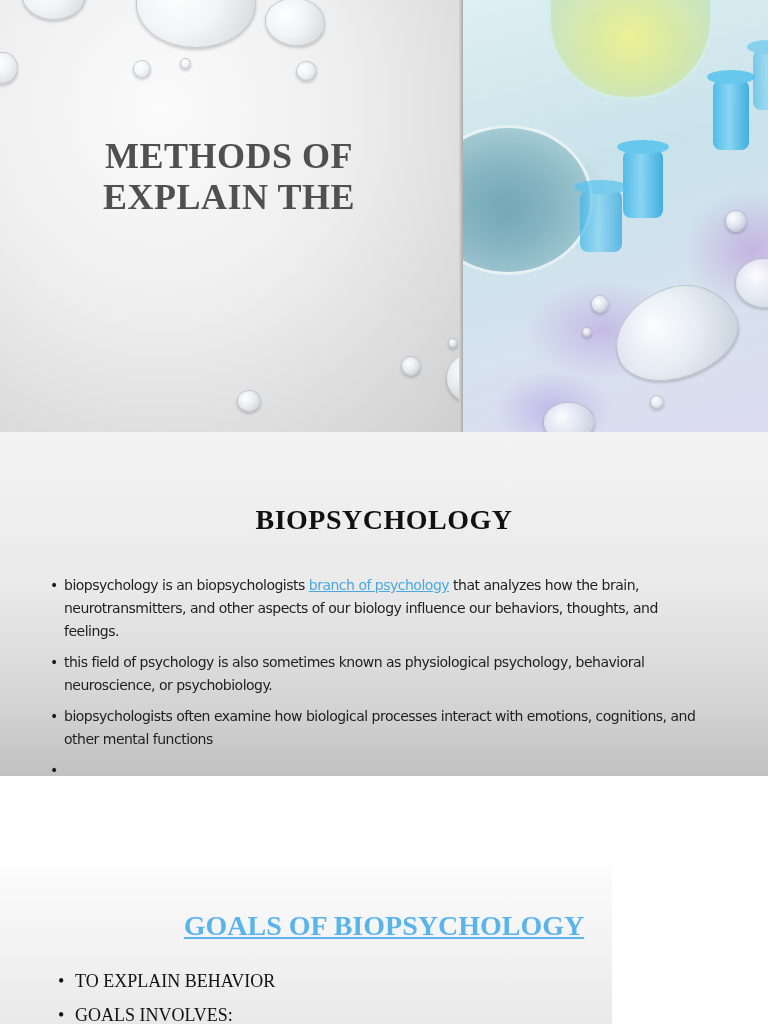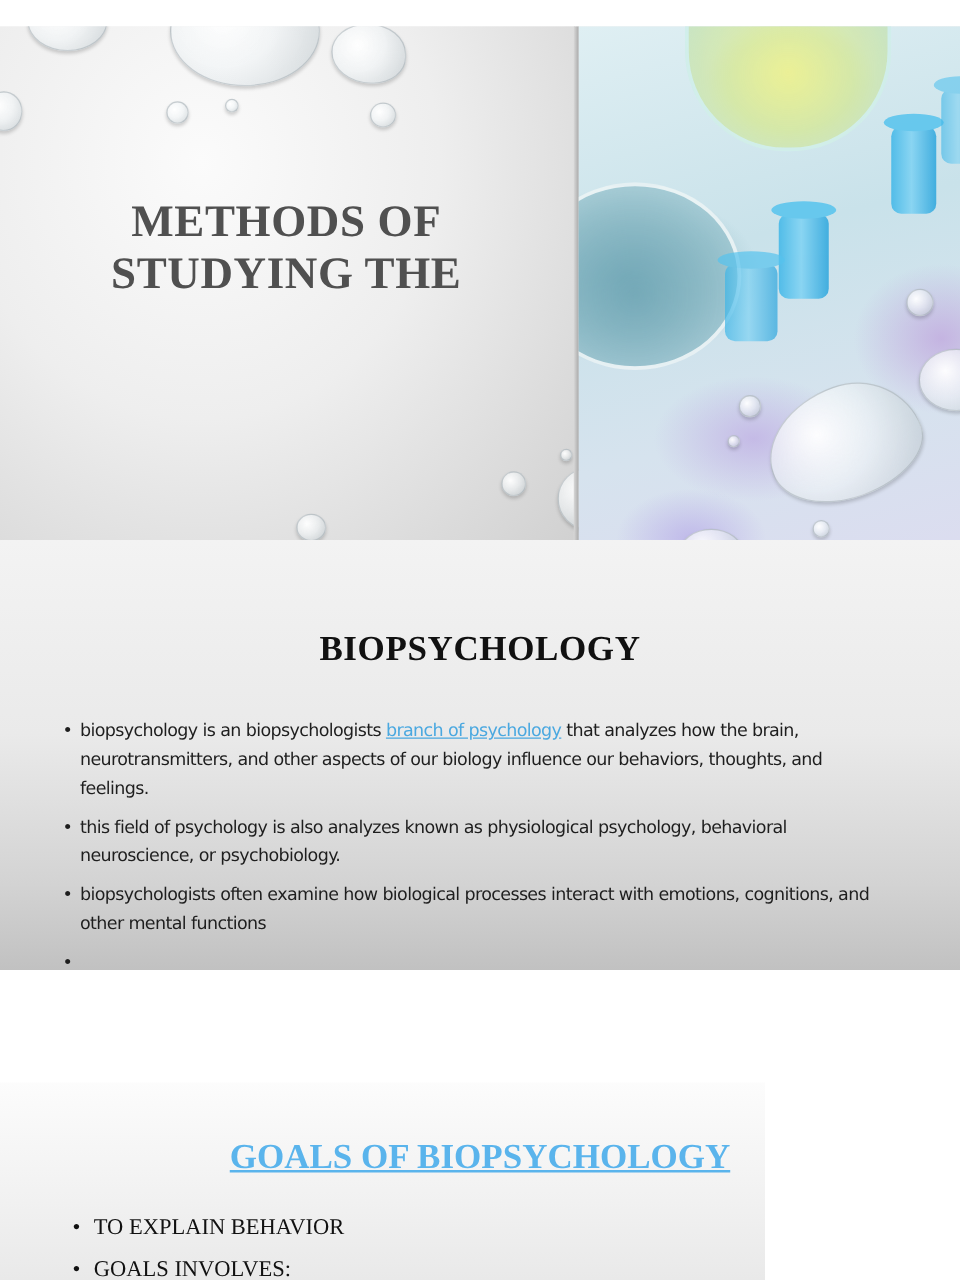--- a/index.html
+++ b/index.html
@@ -3,21 +3,20 @@
   <meta charset="utf-8">
   <style>
     * { margin: 0; padding: 0; box-sizing: border-box; }
     html, body { width: 768px; height: 1024px; overflow: hidden; background: #ffffff; }
     body { position: relative; font-family: "Liberation Sans", sans-serif; }
 
     
     .slide1 {
       position: absolute; left: 0; top: 0; width: 768px; height: 432px; overflow: hidden;
       background: linear-gradient(160deg, #f7f7f7 0%, #ececec 45%, #c9c9c9 100%);
-      margin-top: 21px;
     }
     .slide1 .left-panel {
       position: absolute; left: 0; top: 0; width: 460px; height: 432px;
       background: radial-gradient(ellipse at 35% 25%, #fbfbfb 0%, #eeeeee 45%, #cfcfcf 100%);
     }
     .slide1 .divider {
       position: absolute; left: 459px; top: 0; width: 4px; height: 432px;
       background: linear-gradient(90deg, #d8d8d8, #a9a9a9);
     }
     .slide1 .photo {
@@ -110,21 +109,21 @@
     <div class="drop" style="left:133px;top:60px;width:18px;height:18px;"></div>
     <div class="drop" style="left:180px;top:58px;width:11px;height:11px;"></div>
     <div class="drop" style="left:296px;top:61px;width:21px;height:20px;"></div>
     <div class="drop" style="left:401px;top:356px;width:20px;height:20px;"></div>
     <div class="drop" style="left:446px;top:353px;width:50px;height:50px;"></div>
     <div class="drop" style="left:237px;top:390px;width:24px;height:22px;"></div>
     <div class="drop" style="left:448px;top:338px;width:10px;height:10px;"></div>
 
     <h1 class="title">
       <span>METHODS OF</span><br>
-      <span>STUDYING THE</span><br>
+      <span>EXPLAIN THE</span><br>
     </h1>
   </div>
 
   <div class="divider"></div>
 
   <div class="photo">
     <div class="beaker"></div>
     <div class="dish"></div>
     <div class="vial" style="left:250px;top:80px;width:36px;height:70px;"></div>
     <div class="vial" style="left:160px;top:150px;width:40px;height:68px;"></div>
@@ -142,21 +141,21 @@
 
 <section class="slide2">
   <h2 class="heading">BIOPSYCHOLOGY</h2>
   <ul>
     <li>
       <span class="bullet">•</span>
       <span>biopsychology is an biopsychologists </span><a class="link">branch of psychology</a><span> that analyzes how the brain, neurotransmitters, and other aspects of our biology influence our behaviors, thoughts, and feelings.</span>
     </li>
     <li>
       <span class="bullet">•</span>
-      <span>this field of psychology is also analyzes known as physiological psychology, behavioral neuroscience, or psychobiology.</span>
+      <span>this field of psychology is also sometimes known as physiological psychology, behavioral neuroscience, or psychobiology.</span>
     </li>
     <li>
       <span class="bullet">•</span>
       <span>biopsychologists often examine how biological processes interact with emotions, cognitions, and other mental functions</span>
     </li>
     <li>
       <span class="bullet">•</span>
     </li>
   </ul>
 </section>

